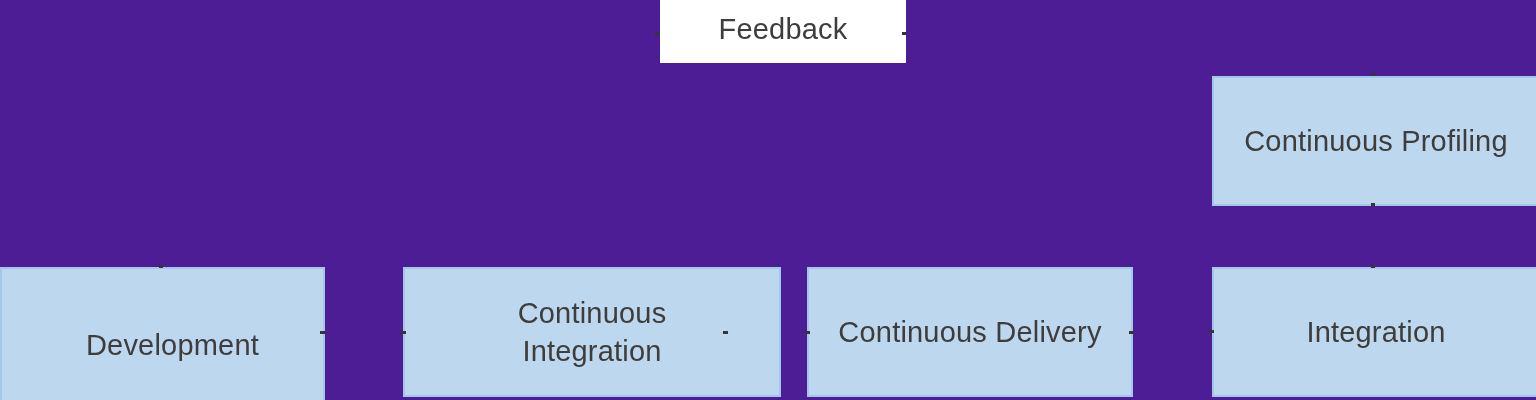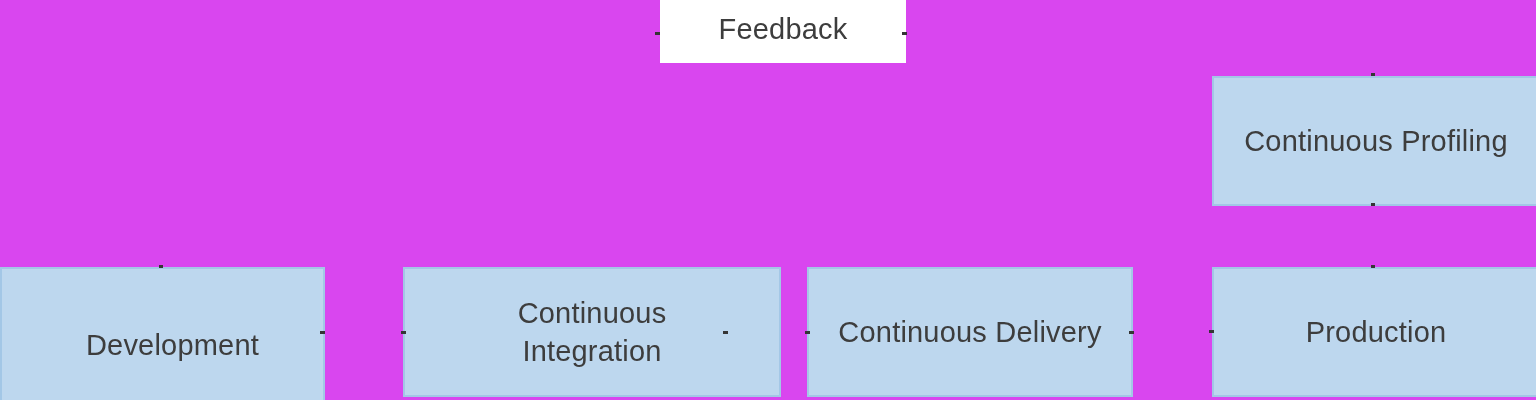--- a/index.html
+++ b/index.html
@@ -4,21 +4,21 @@
 <style>
   html, body {
     margin: 0;
     padding: 0;
     background: #000000;
   }
   .canvas {
     position: relative;
     width: 1536px;
     height: 400px;
-    background: #d946ef;
+    background: #4c1d95;
     overflow: hidden;
     font-family: "Liberation Sans", sans-serif;
   }
   .node {
     position: absolute;
     box-sizing: border-box;
     display: flex;
     align-items: center;
     justify-content: center;
     text-align: center;
@@ -84,21 +84,21 @@
 
   <div class="node blue n-ci">
     <span class="label">Continuous Integration</span>
   </div>
 
   <div class="node blue n-cd">
     <span class="label">Continuous Delivery</span>
   </div>
 
   <div class="node blue n-production">
-    <span class="label">Production</span>
+    <span class="label">Integration</span>
   </div>
 
   <div class="stub s1"></div>
   <div class="stub s2"></div>
   <div class="stub v s3"></div>
   <div class="stub v s4"></div>
   <div class="stub v s5"></div>
   <div class="stub s6"></div>
   <div class="stub s7"></div>
   <div class="stub s8"></div>

